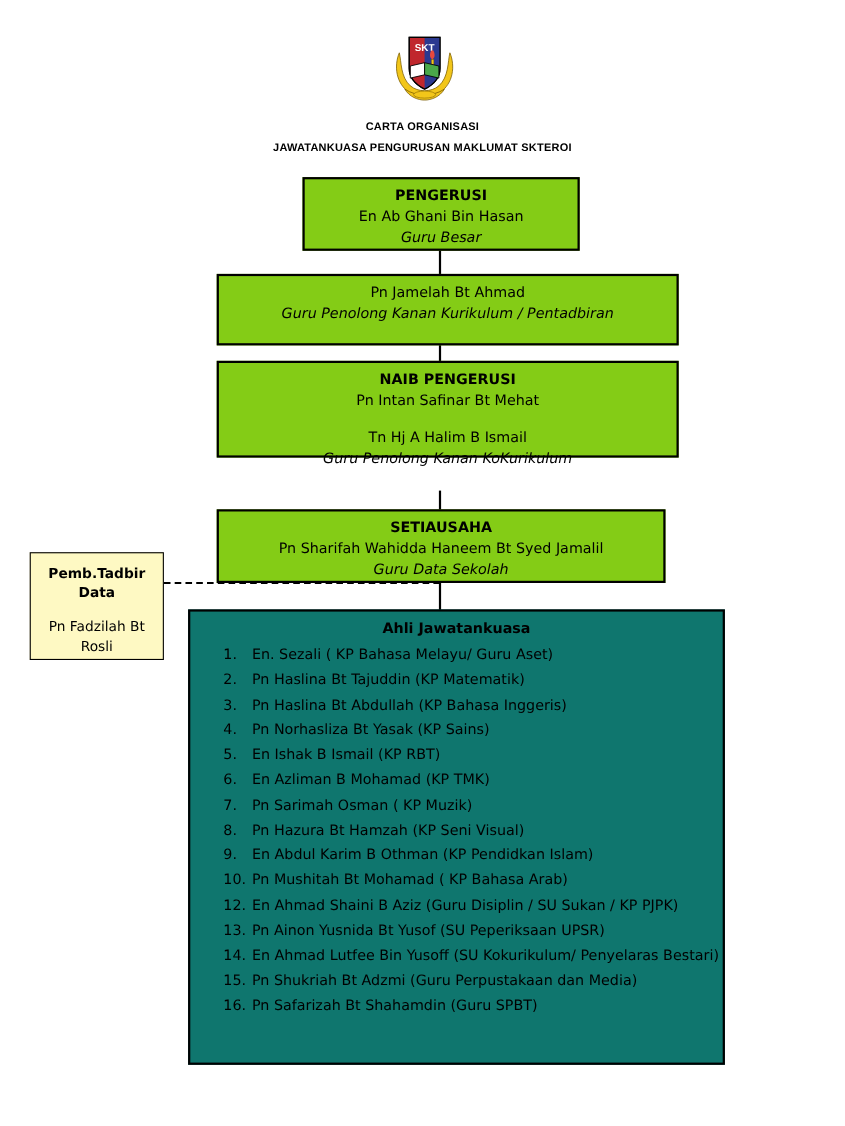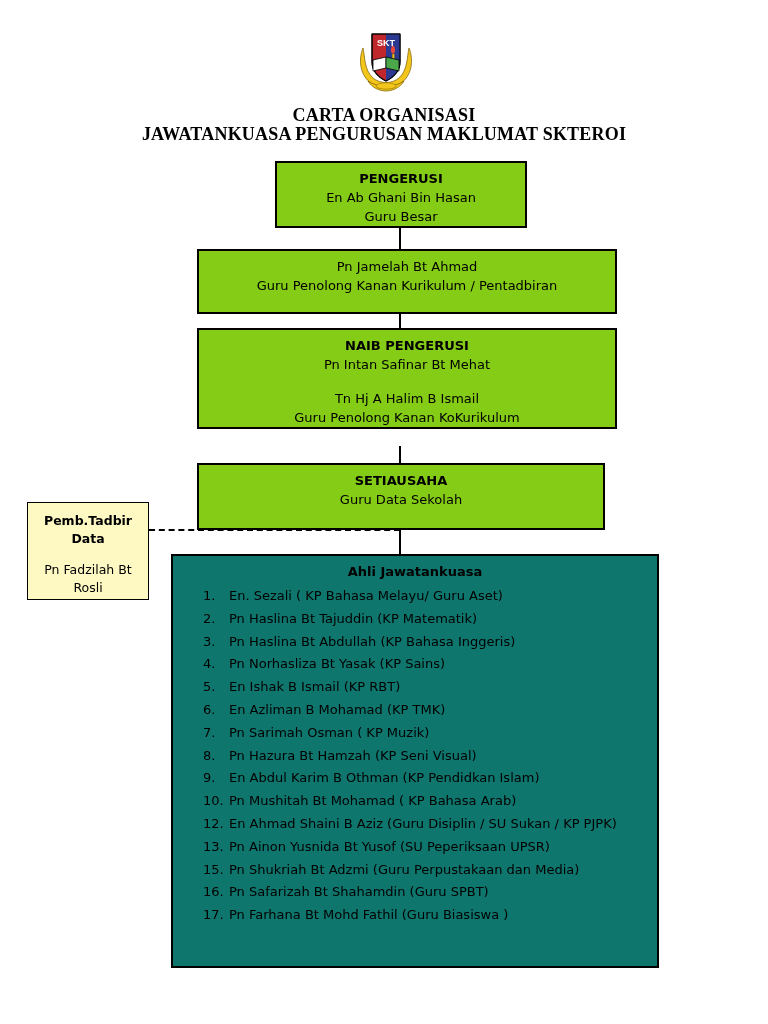--- a/index.html
+++ b/index.html
@@ -29,24 +29,24 @@
   
   #title-block {
     position: absolute;
     left: 0;
     top: 106px;
     width: 768px;
     text-align: center;
   }
   .title-line {
     font-weight: bold;
-    font-size: 18px;
+    font-size: 10px;
     letter-spacing: 0.2px;
     line-height: 19px;
-    font-family: Liberation Serif, serif;
+    font-family: Liberation Sans, sans-serif;
   }
 
   
   .org-box {
     position: absolute;
     border: 2.5px solid #000;
     background: #84cc16;
     box-sizing: border-box;
     text-align: center;
     padding-top: 6px;
@@ -54,29 +54,30 @@
   .role-title {
     font-weight: bold;
     font-size: 13px;
     line-height: 19px;
   }
   .person-name {
     font-size: 13px;
     line-height: 19px;
   }
   .person-role {
+    font-style: italic;
     font-size: 13px;
     line-height: 19px;
   }
   .spacer-line { height: 15px; }
 
   
   #box-pengerusi   { left: 275px; top: 161px; width: 252px; height: 67px; }
   #box-timbalan    { left: 197px; top: 249px; width: 420px; height: 65px; }
-  #box-naib        { left: 197px; top: 328px; width: 420px; height: 101px; }
+  #box-naib        { left: 197px; top: 328px; width: 420px; height: 88px; }
   #box-setiausaha  { left: 197px; top: 463px; width: 408px; height: 67px; }
 
   
   .connector-v {
     position: absolute;
     width: 2px;
     background: #000;
     left: 399px;
   }
   #conn-1 { top: 226px; height: 25px; }
@@ -207,20 +208,21 @@
 <div class="org-box" id="box-naib">
   <div class="role-title">NAIB PENGERUSI</div>
   <div class="person-name">Pn Intan Safinar Bt Mehat</div>
   <div class="spacer-line"></div>
   <div class="person-name">Tn Hj A Halim B Ismail</div>
   <div class="person-role">Guru Penolong Kanan KoKurikulum</div>
 </div>
 
 <div class="org-box" id="box-setiausaha">
   <div class="role-title">SETIAUSAHA</div>
+  <div class="person-name">Pn Sharifah Wahidda Haneem Bt Syed Jamalil</div>
   <div class="person-role">Guru Data Sekolah</div>
 </div>
 
 <div id="box-pemb">
   <div class="pemb-title">Pemb.Tadbir</div>
   <div class="pemb-title">Data</div>
   <div class="pemb-gap"></div>
   <div class="pemb-name">Pn Fadzilah Bt</div>
   <div class="pemb-name">Rosli</div>
 </div>
@@ -270,25 +272,25 @@
       </li>
       <li>
         <span class="num">12.</span>
         <span class="txt">En Ahmad Shaini B Aziz (Guru Disiplin / SU Sukan / KP PJPK)</span>
       </li>
       <li>
         <span class="num">13.</span>
         <span class="txt">Pn Ainon Yusnida Bt Yusof (SU Peperiksaan UPSR)</span>
       </li>
       <li>
+        <span class="num">14.</span>
+        <span class="txt">En Ahmad Lutfee Bin Yusoff (SU Kokurikulum/ Penyelaras Bestari)</span>
+      </li>
+      <li>
         <span class="num">15.</span>
         <span class="txt">Pn Shukriah Bt Adzmi (Guru Perpustakaan dan Media)</span>
       </li>
       <li>
         <span class="num">16.</span>
         <span class="txt">Pn Safarizah Bt Shahamdin (Guru SPBT)</span>
       </li>
-      <li>
-        <span class="num">17.</span>
-        <span class="txt">Pn Farhana Bt Mohd Fathil (Guru Biasiswa )</span>
-      </li>
     </ul>
 </div>
 
 </body></html>

